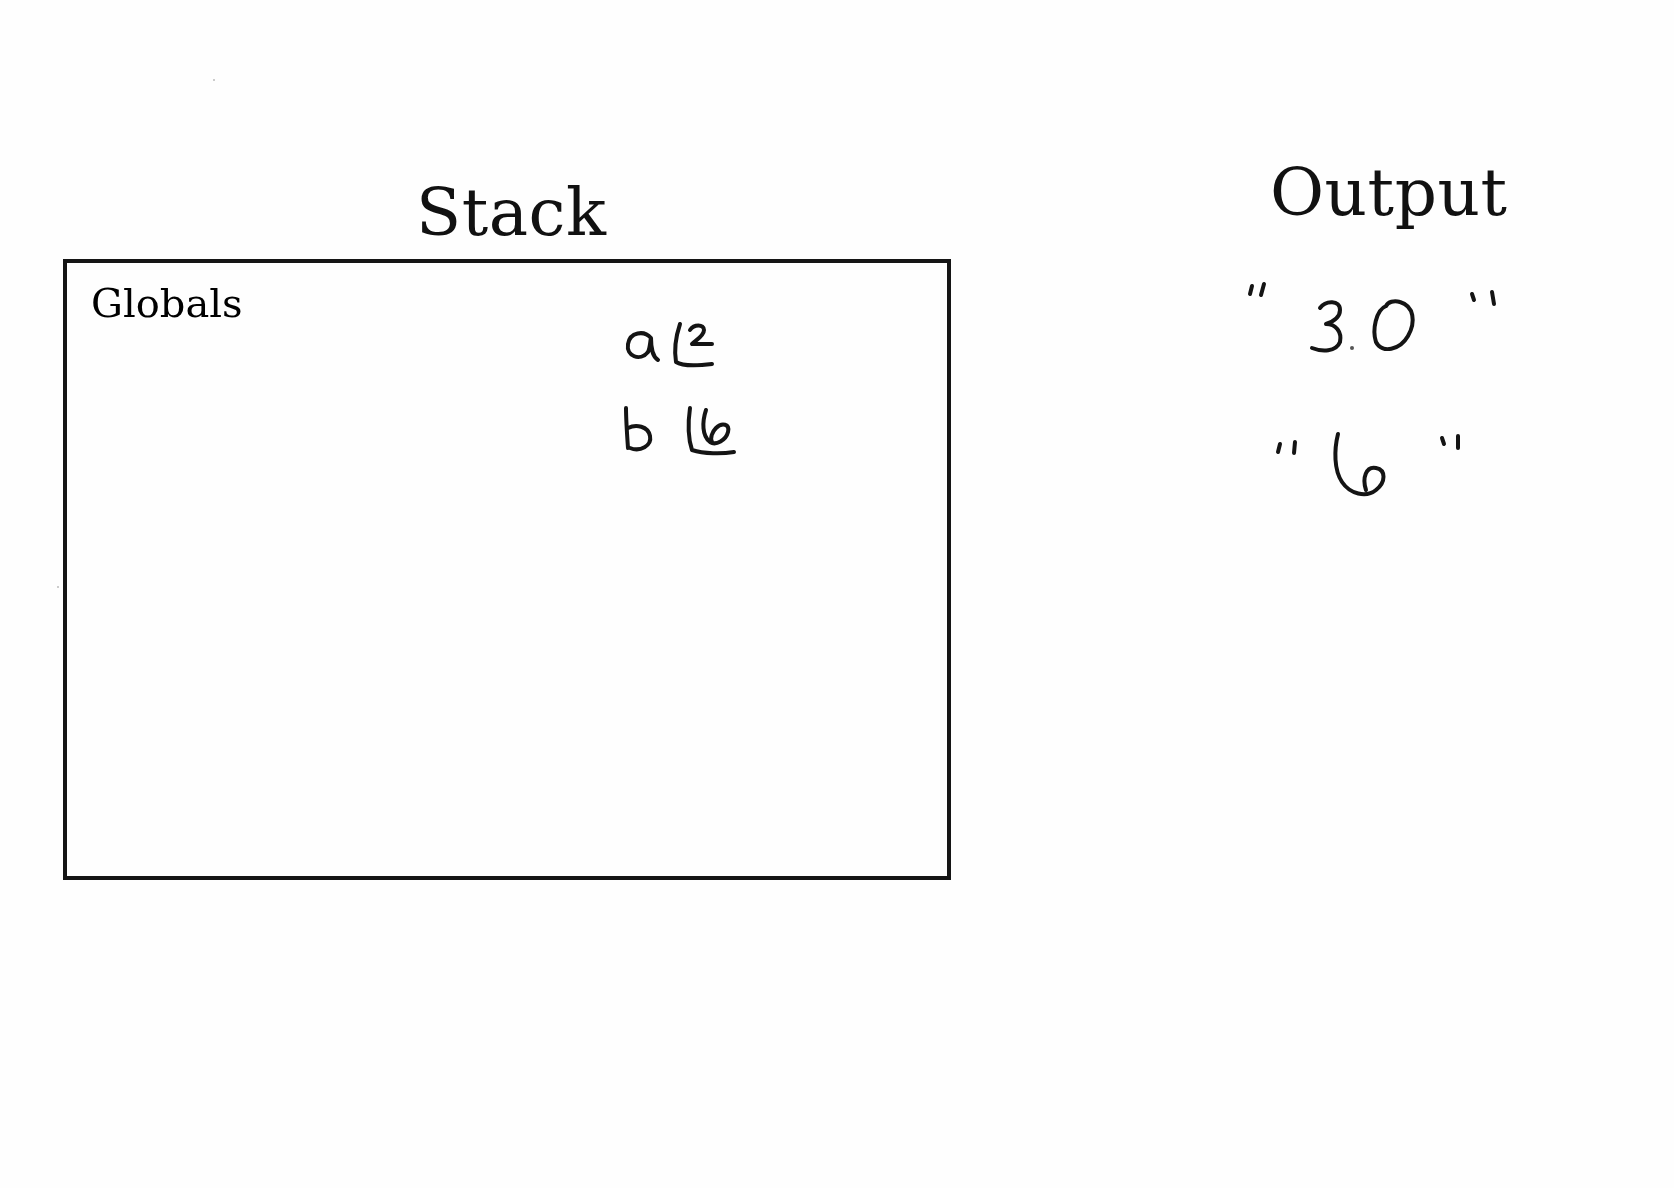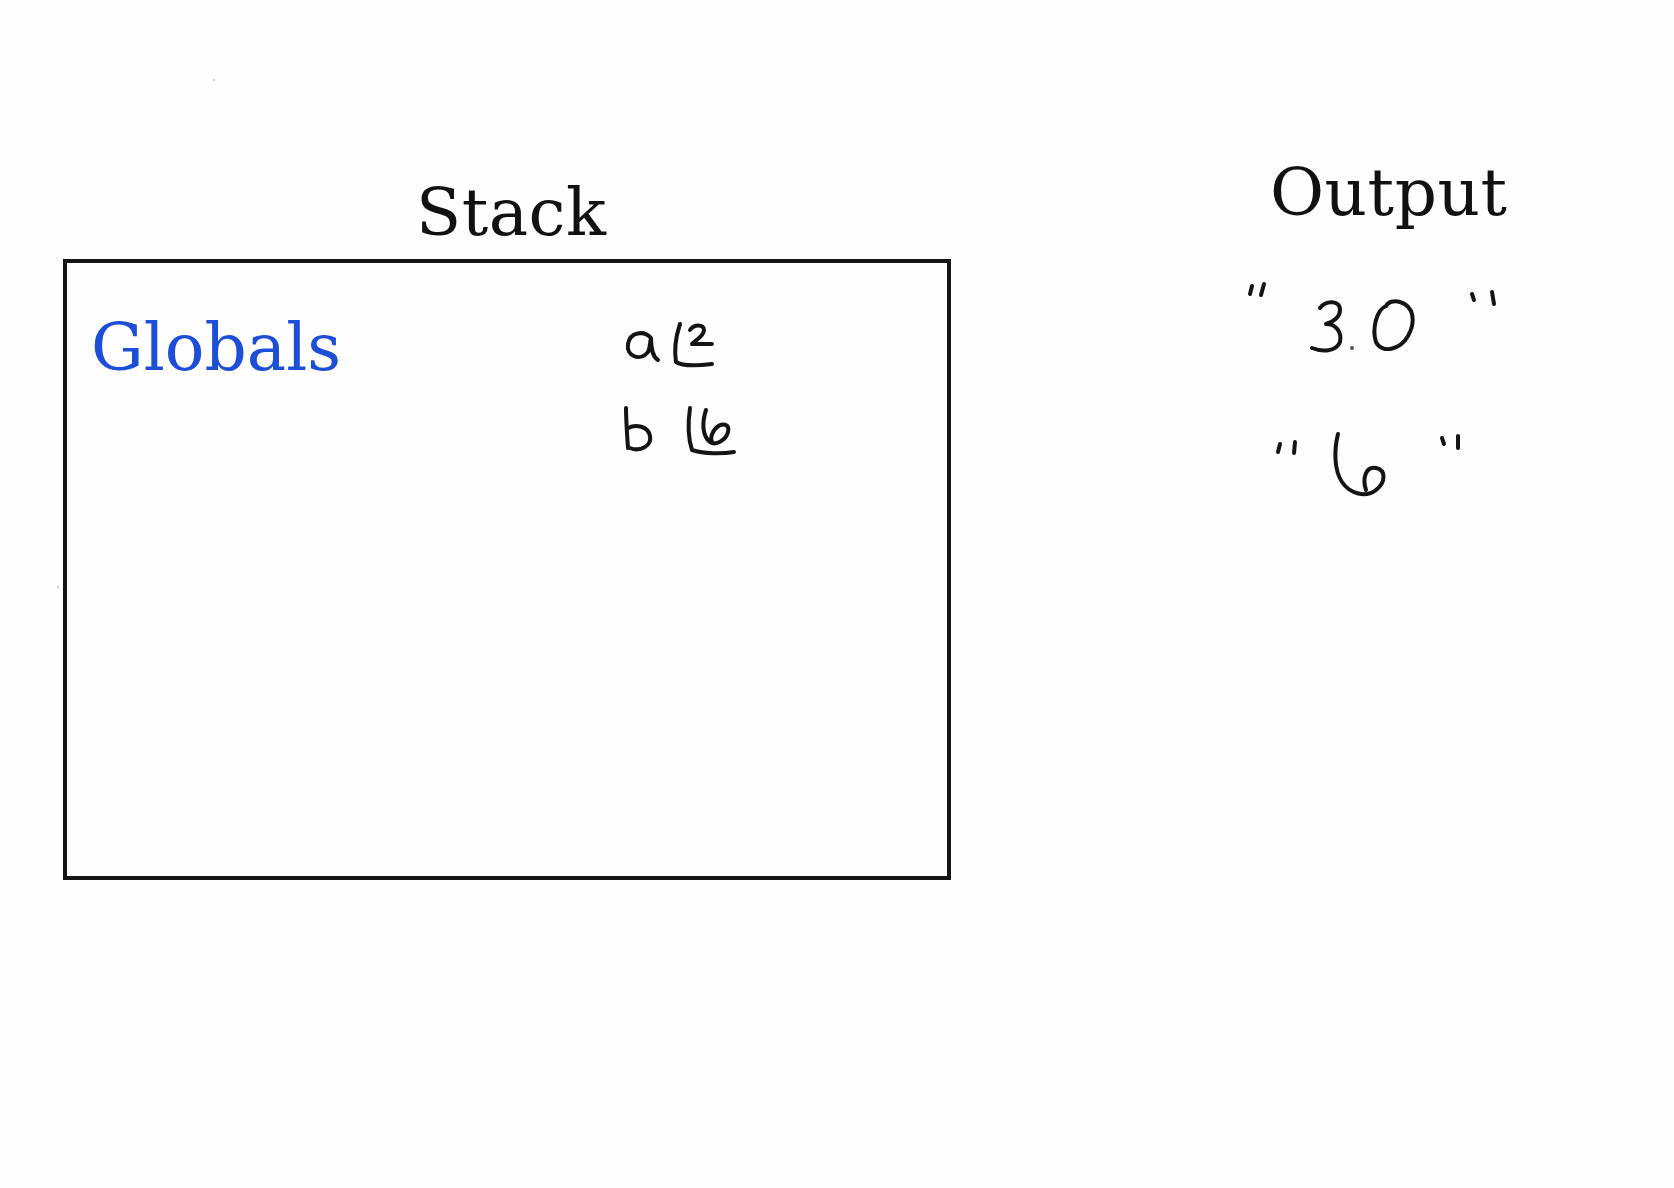--- a/index.html
+++ b/index.html
@@ -41,25 +41,24 @@
       top: 259px;
       width: 880px;
       height: 613px;
       border: 4px solid #151515;
       box-sizing: content-box;
     }
     .frame-label {
       position: absolute;
       left: 24px;
       top: 20px;
-      font-size: 66px;
+      font-size: 40px;
       line-height: 1;
       white-space: nowrap;
-      color: #1d4ed8;
-      margin-top: 32px;
+      color: #000000;
     }
     .hand {
       position: absolute;
       overflow: visible;
     }
     .hand path, .hand circle {
       fill: none;
       stroke: #141414;
       stroke-width: 4;
       stroke-linecap: round;

